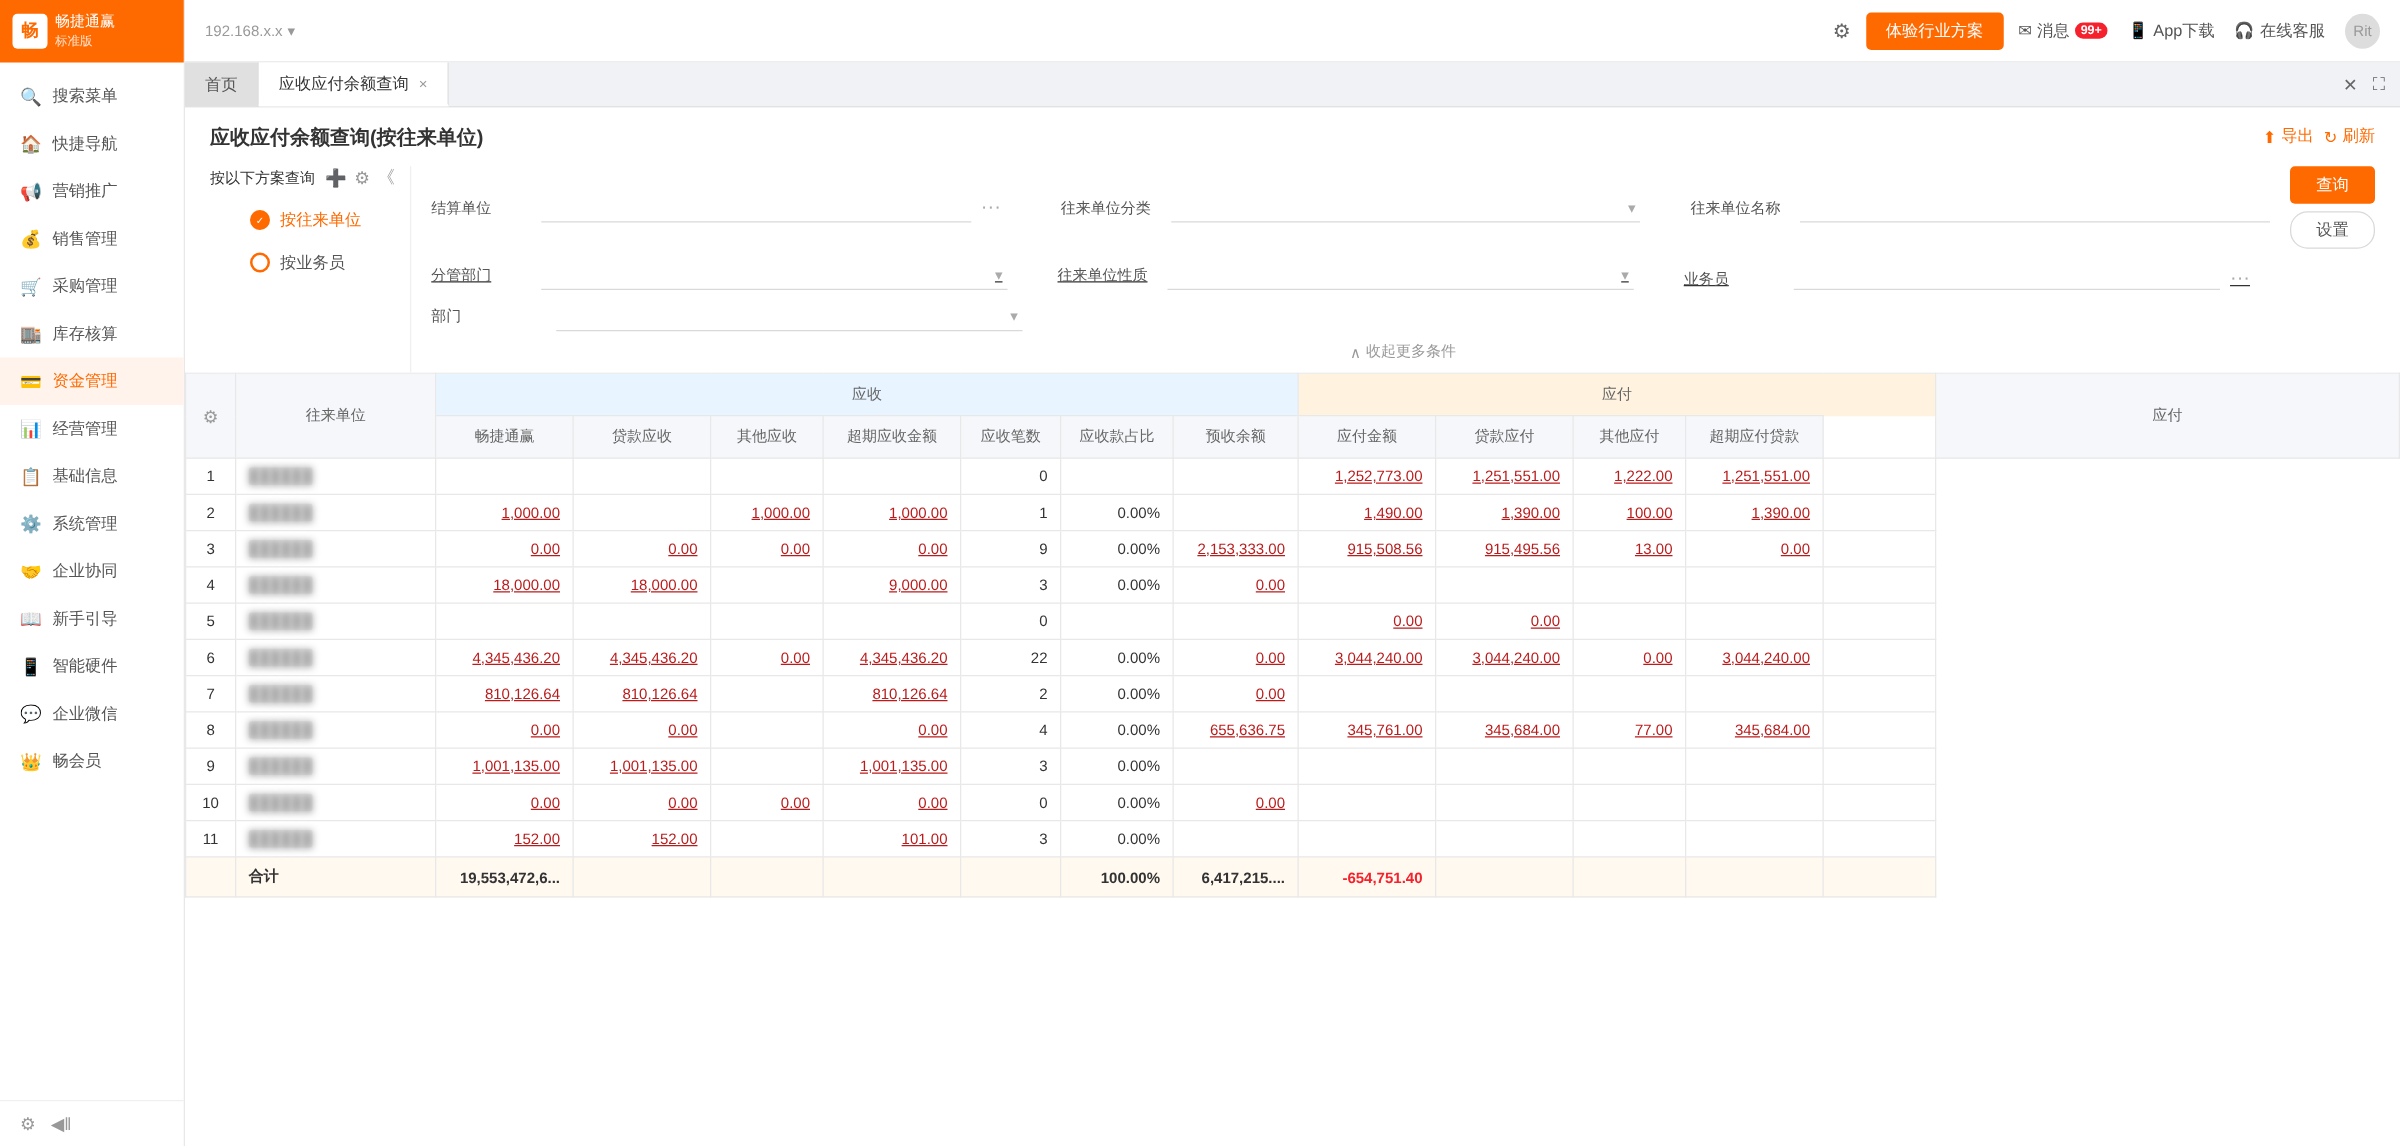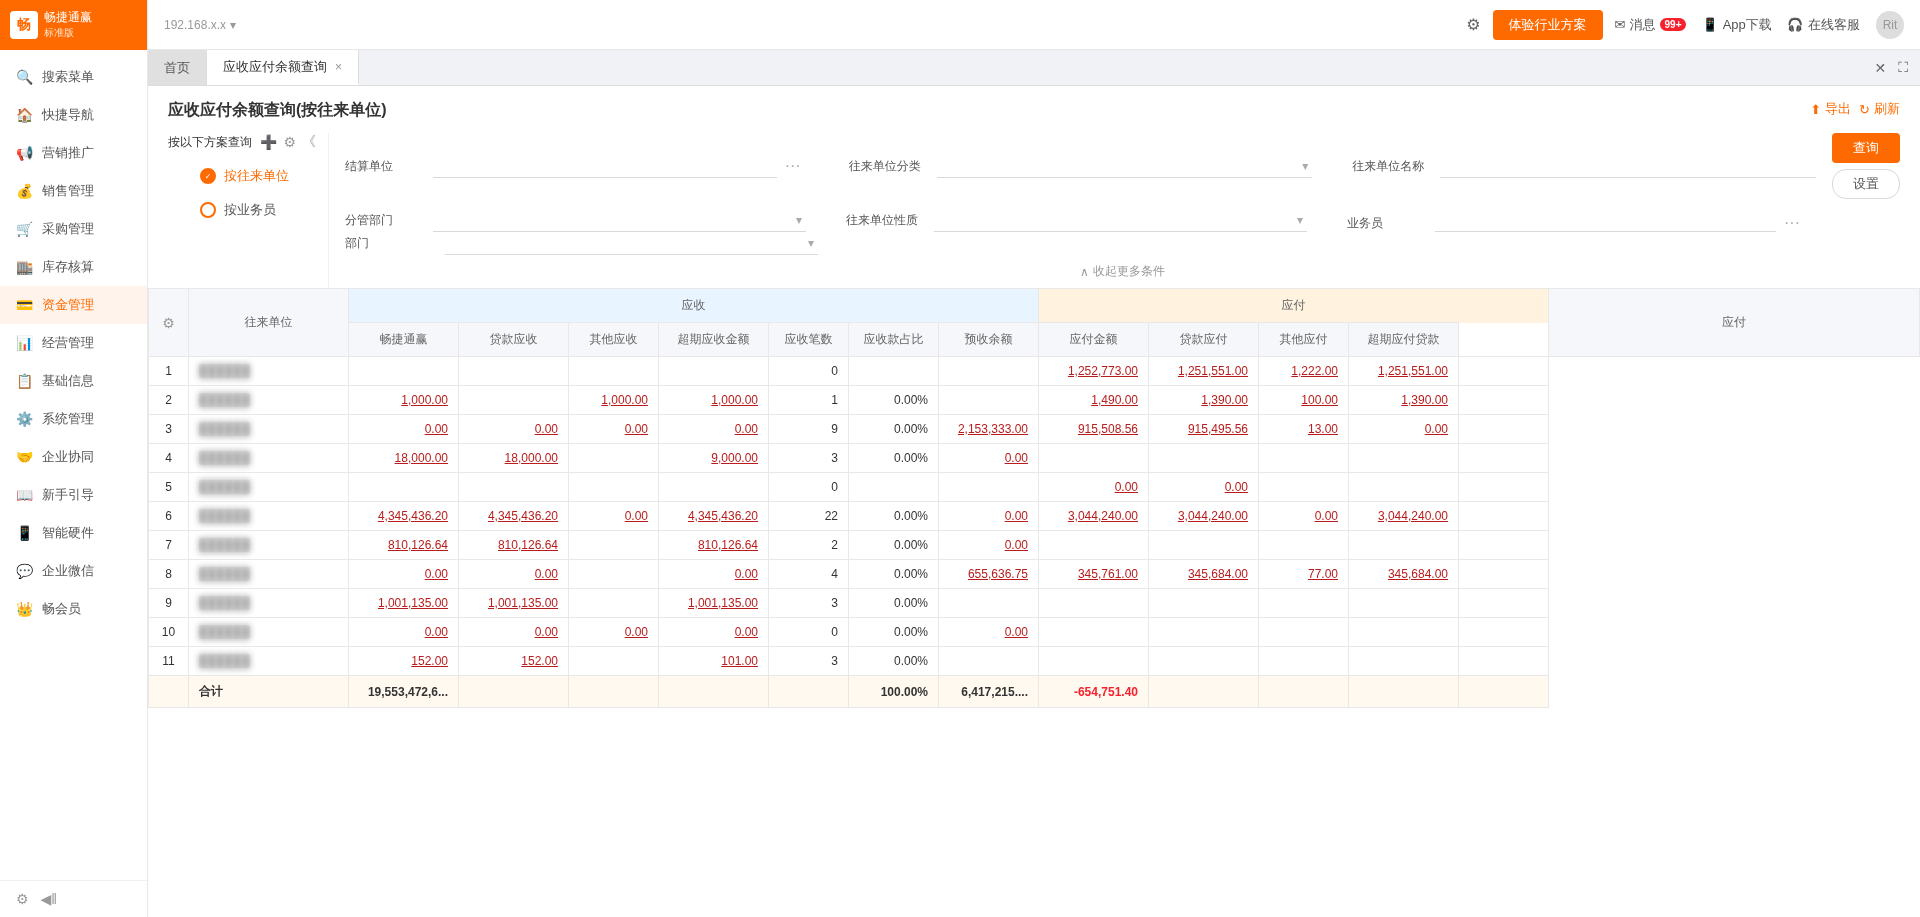--- a/index.html
+++ b/index.html
@@ -283,21 +283,21 @@
                 <div class="filter-field" style="flex: 1; display:flex; align-items:center; gap: 8px;">
                   <span class="filter-field-label">往来单位名称</span>
                   <input class="filter-input" style="flex: 1 1 0%; min-width: 120px;">
                 </div>
                 <div style="margin-left: 16px; display: flex; flex-direction: column; gap: 6px; flex-shrink: 0;">
                   <button class="btn-query">查询</button>
                   <button class="btn-setting">设置</button>
                 </div>
               </div>
 
-              <div class="filter-row" style="">
+              <div class="filter-row" style="margin-bottom: 10px; text-decoration: underline;">
                 <div class="filter-field" style="flex: 1; display:flex; align-items:center; gap: 8px;">
                   <span class="filter-field-label">分管部门</span>
                   <div class="filter-input-select" style="flex:1; min-width: 120px; display:flex; justify-content:space-between; align-items:center; border-bottom: 1px solid #d9d9d9; padding: 4px 4px; cursor:pointer;">
                     <span></span>
                     <span style="color:#aaa;">▾</span>
                   </div>
                 </div>
                 <div style="width: 40px;"></div>
                 <div class="filter-field" style="flex: 1; display:flex; align-items:center; gap: 8px;">
                   <span class="filter-field-label">往来单位性质</span>

